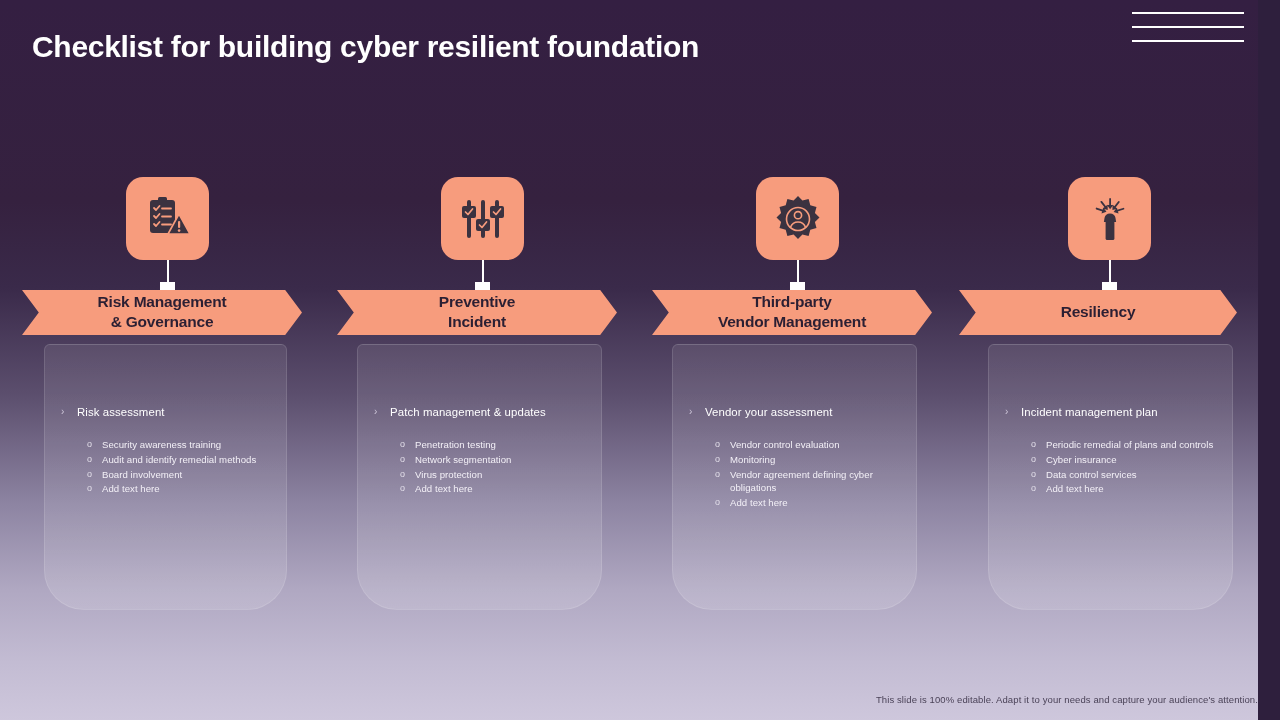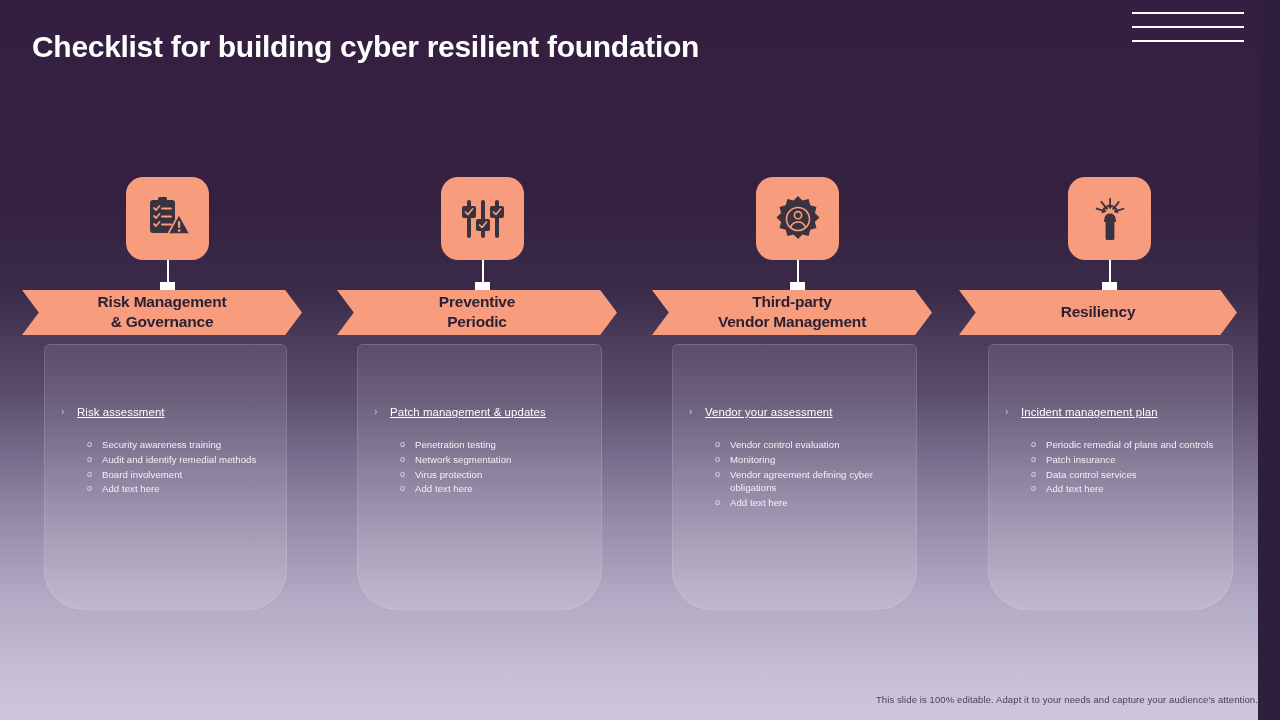--- a/index.html
+++ b/index.html
@@ -173,21 +173,21 @@
     font-size: 11.4px;
     letter-spacing: 0.1px;
   }
   .lead .chev {
     width: 16px;
     flex: 0 0 16px;
     color: #cdc6d8;
     font-size: 10px;
     line-height: 1.35;
   }
-  .lead .lead-text { line-height: 1.35; text-decoration: underline; }
+  .lead .lead-text { line-height: 1.35; }
 
   .sublist {
     margin: 18px 0 0 26px;
     padding: 0;
     list-style: none;
   }
   .sublist li {
     display: flex;
     align-items: flex-start;
     color: #f3f0f7;
@@ -315,21 +315,21 @@
             </g>
           </svg>
         </span>
       </div>
       <div class="connector"></div>
       <div class="connector-node"></div>
 
       <div class="banner">
         <div class="banner-label">
           <span>Preventive</span><br>
-          <span>Periodic</span>
+          <span>Incident</span>
         </div>
       </div>
 
       <div class="card">
         <div class="card-body">
           <div class="lead">
             <span class="chev">›</span>
             <span class="lead-text">Patch management &amp; updates</span>
           </div>
           <ul class="sublist">
@@ -451,21 +451,21 @@
             <span class="chev">›</span>
             <span class="lead-text">Incident management plan</span>
           </div>
           <ul class="sublist">
             <li>
                 <span class="bullet">o</span>
                 <span class="txt">Periodic remedial of plans and controls</span>
               </li>
             <li>
                 <span class="bullet">o</span>
-                <span class="txt">Patch insurance</span>
+                <span class="txt">Cyber insurance</span>
               </li>
             <li>
                 <span class="bullet">o</span>
                 <span class="txt">Data control services</span>
               </li>
             <li>
                 <span class="bullet">o</span>
                 <span class="txt">Add text here</span>
               </li>
           </ul>

